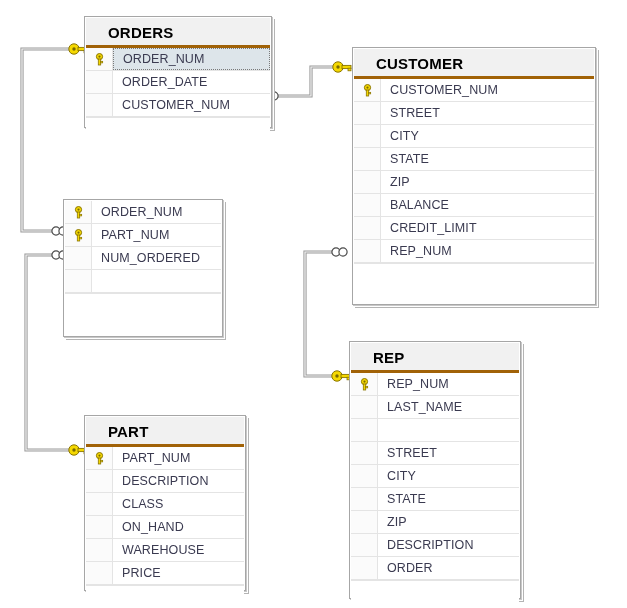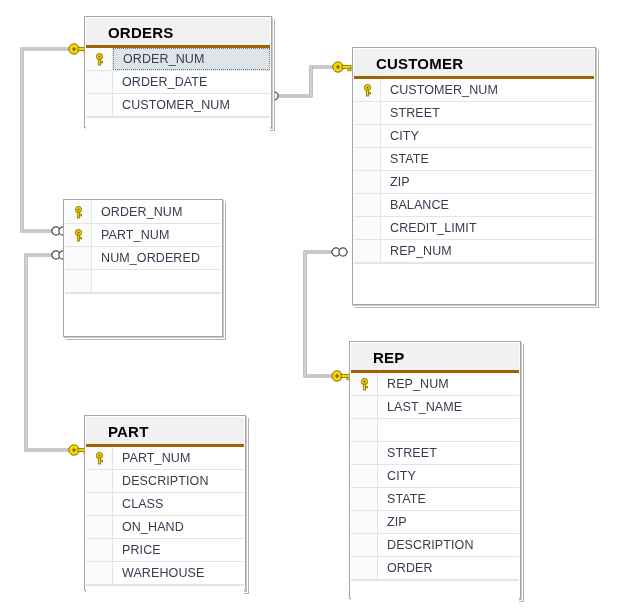--- a/index.html
+++ b/index.html
@@ -337,25 +337,25 @@
         <div class="attr-row">
           <div class="pk-cell"></div>
           <div class="attr-name">CLASS</div>
         </div>
         <div class="attr-row">
           <div class="pk-cell"></div>
           <div class="attr-name">ON_HAND</div>
         </div>
         <div class="attr-row">
           <div class="pk-cell"></div>
+          <div class="attr-name">WAREHOUSE</div>
+        </div>
+        <div class="attr-row">
+          <div class="pk-cell"></div>
           <div class="attr-name">PRICE</div>
-        </div>
-        <div class="attr-row">
-          <div class="pk-cell"></div>
-          <div class="attr-name">WAREHOUSE</div>
         </div>
 
         <div class="filler-row"></div>
       </div>
     </div>
   </div>
 
   <div class="entity" style="left:349px; top:341px; width:172px; height:258px;">
     <div class="entity-inner">
       <div class="entity-title">REP</div>

